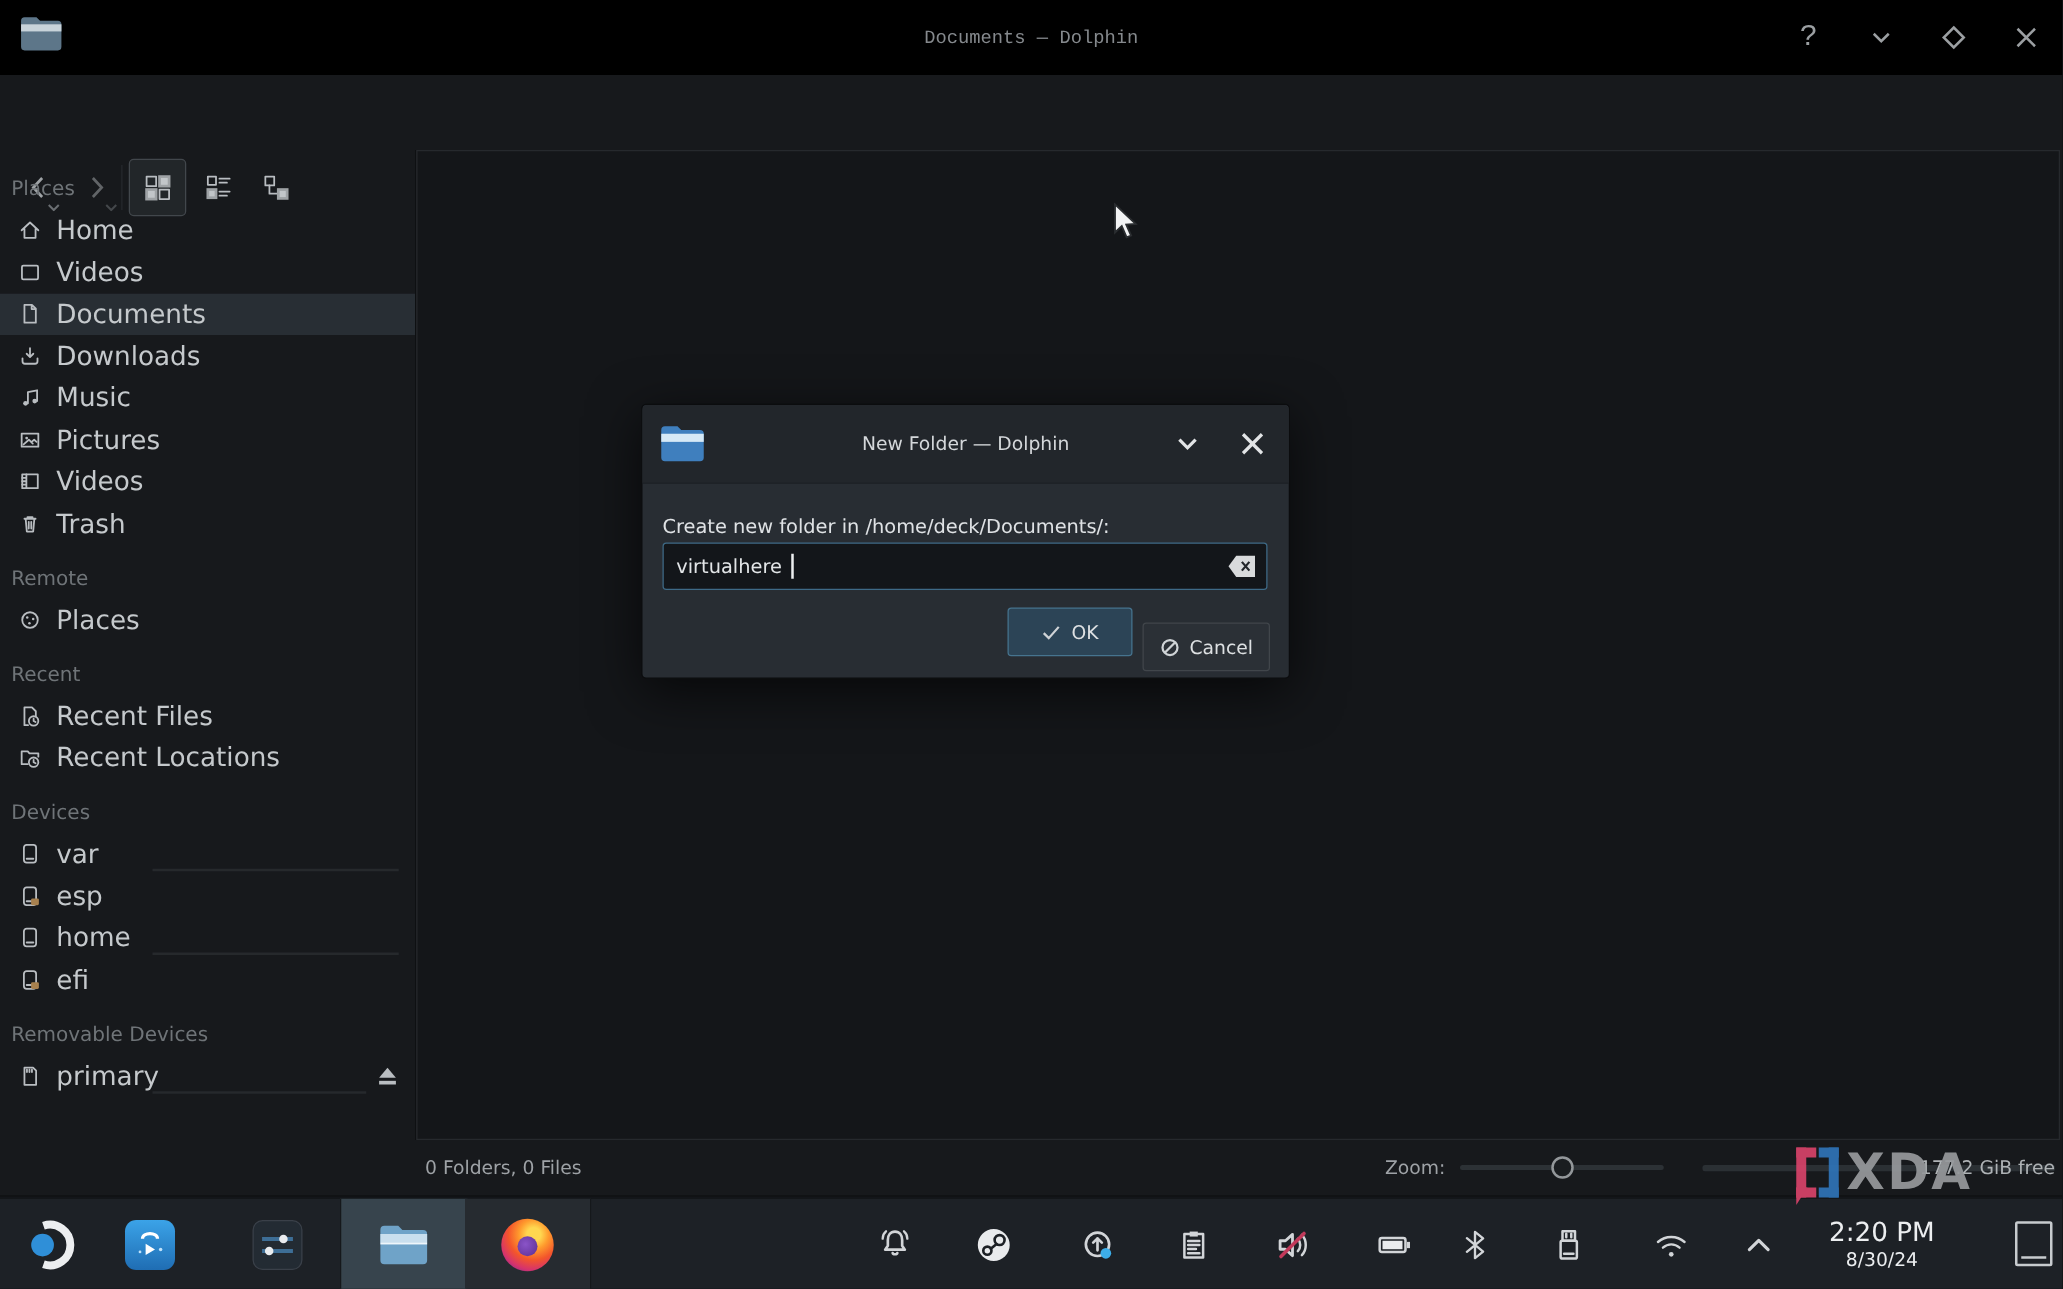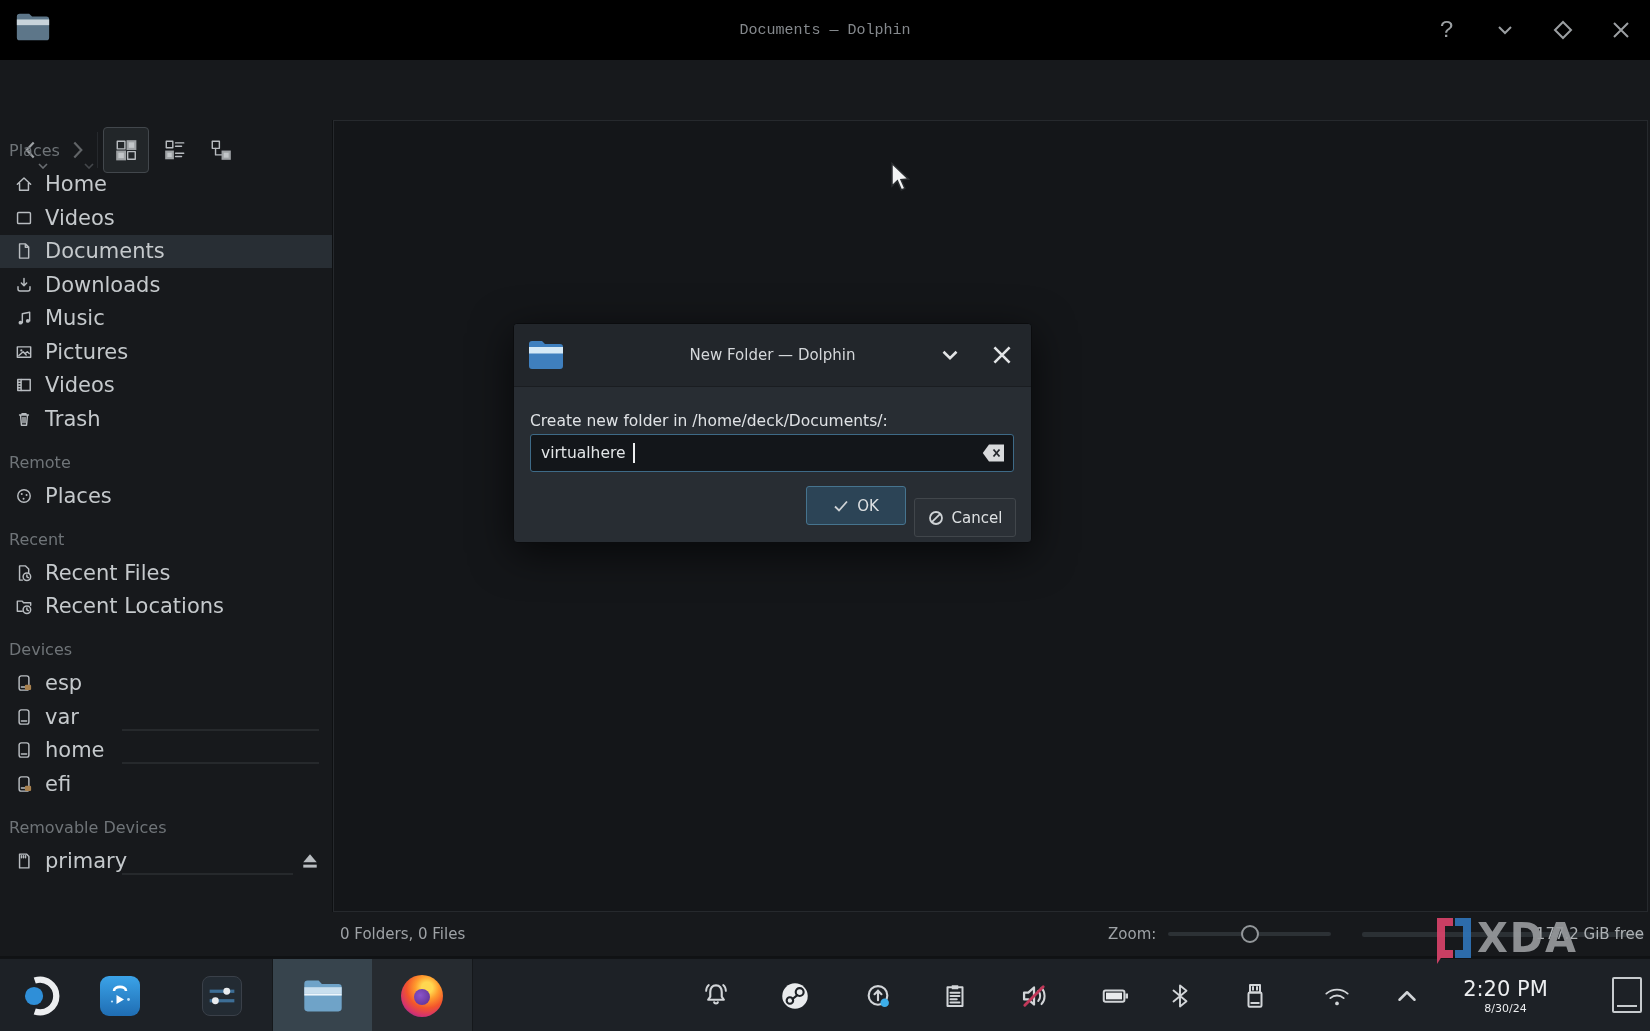--- a/index.html
+++ b/index.html
@@ -86,21 +86,21 @@
 
   
   .taskbar{position:absolute;left:0;top:958px;right:0;height:73px;background:#1d2126;border-top:1px solid #111316;}
   .tile{position:absolute;top:0;height:73px;display:flex;align-items:center;justify-content:center;}
   .tile.active{background:#37444d;border-left:1px solid #15181b;border-right:1px solid #15181b;}
   .tile.open{background:#262b30;border-right:1px solid #15181b;}
   .tray{position:absolute;top:0;height:73px;width:36px;display:flex;align-items:center;justify-content:center;}
   .tray svg{stroke:#d2d5d8;fill:none;stroke-width:1.6;stroke-linecap:round;stroke-linejoin:round;}
   .clock{position:absolute;left:1438px;top:0;width:135px;height:73px;display:flex;flex-direction:column;align-items:center;justify-content:center;color:#eceef0;}
   .clock .time{font-size:21px;}
-  .clock .date{font-size:11px;margin-top:1px;}
+  .clock .date{font-size:15px;margin-top:1px;}
   .showdesk{position:absolute;right:8px;top:18px;width:30px;height:36px;border:2px solid #c7cbce;border-radius:2px;box-sizing:border-box;}
   .showdesk i{position:absolute;left:3px;right:3px;bottom:4px;height:2px;background:#c7cbce;}
 
   
   .li-discover{width:40px;height:40px;border-radius:9px;background:linear-gradient(180deg,#3ba3e8,#1f6db3);position:relative;}
   .li-settings{width:40px;height:40px;border-radius:8px;background:#232b33;border:1px solid #3a4049;box-sizing:border-box;}
   .li-firefox{width:42px;height:42px;border-radius:50%;
     background:radial-gradient(circle at 62% 30%,#ffd750 0 14%,#ff9b2d 30%,#f3552b 52%,#d6336c 72%,#8a2d8f 88%,#5d2a84 100%);}
   .li-firefox i{position:absolute;width:16px;height:16px;border-radius:50%;background:radial-gradient(circle at 40% 40%,#8a54c8,#5b2d8f);left:13px;top:14px;}
 
@@ -330,34 +330,34 @@
         </span>
       <span>Recent Locations</span>
     </div>
 
     <div class="shead gap">Devices</div>
     <div class="srow">
       <span class="sic">
           <svg viewBox="0 0 18 18">
             <rect class="stroke" x="4.6" y="2.6" width="8.8" height="12.8" rx="2"></rect>
             <path class="stroke" d="M6.6 12.6 H11.4"></path>
-            <rect x="9.8" y="10.6" width="5.6" height="4.8" rx="1" fill="#a8814f"></rect>
-          </svg>
-        </span>
-      <span>esp</span>
+          </svg>
+        </span>
+      <span>var</span>
+      <span class="dbar"><span class="dbar-fill" style="width: 40%;"></span></span>
     </div>
     <div class="srow">
       <span class="sic">
           <svg viewBox="0 0 18 18">
             <rect class="stroke" x="4.6" y="2.6" width="8.8" height="12.8" rx="2"></rect>
             <path class="stroke" d="M6.6 12.6 H11.4"></path>
-          </svg>
-        </span>
-      <span>var</span>
-      <span class="dbar"><span class="dbar-fill" style="width: 40%;"></span></span>
+            <rect x="9.8" y="10.6" width="5.6" height="4.8" rx="1" fill="#a8814f"></rect>
+          </svg>
+        </span>
+      <span>esp</span>
     </div>
     <div class="srow">
       <span class="sic">
           <svg viewBox="0 0 18 18">
             <rect class="stroke" x="4.6" y="2.6" width="8.8" height="12.8" rx="2"></rect>
             <path class="stroke" d="M6.6 12.6 H11.4"></path>
           </svg>
         </span>
       <span>home</span>
       <span class="dbar"><span class="dbar-fill" style="width: 85%;"></span></span>

